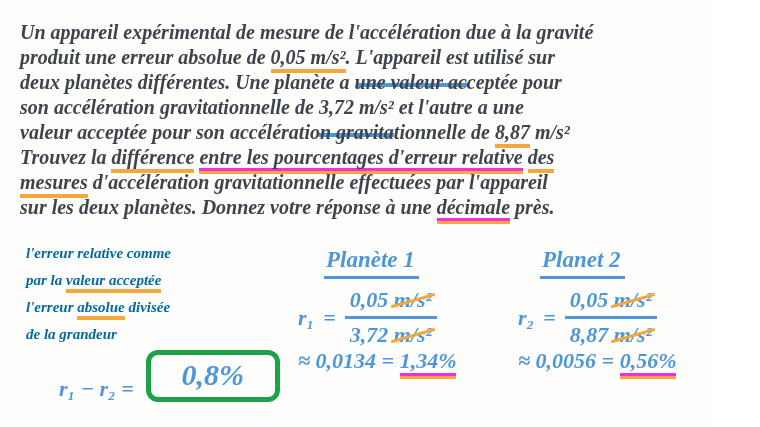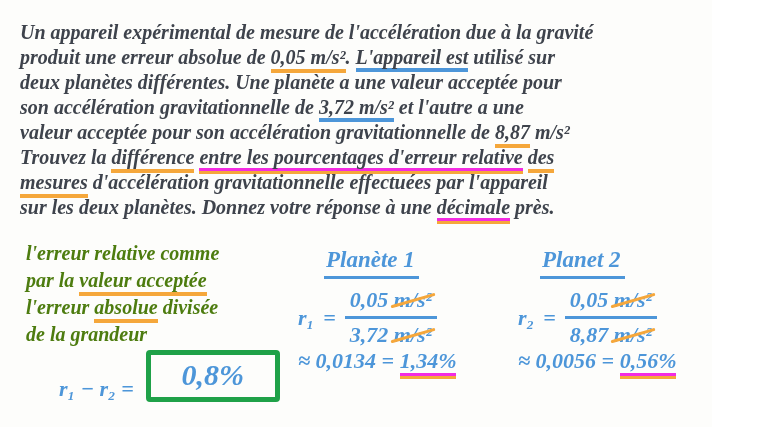--- a/index.html
+++ b/index.html
@@ -5,28 +5,28 @@
   html,body{margin:0;padding:0;background:#fff;}
   .sheet{
     position:relative;width:712px;height:427px;background:#fdfdfb;overflow:hidden;
     font-family:"Liberation Serif", serif;font-style:italic;font-weight:700;
     color:#3e434c;
   }
   
   .problem{position:absolute;left:20px;top:20px;font-size:20px;line-height:25px;white-space:nowrap;}
   .pline{height:25px;}
   .u-or{border-bottom:4px solid #f5a73b;padding-bottom:1px;}
-  .u-bl{border-bottom:4px solid #4d96d9;padding-bottom:0;}
+  .u-bl{border-bottom:4px solid #4d96d9;padding-bottom:15px;}
   .u-mo{
     background-image:linear-gradient(to bottom,#f32be1 0 3px,#f5a73b 3px 6px);
     background-repeat:no-repeat;background-position:0 100%;background-size:100% 6px;
     padding-bottom:6px;
   }
   
-  .note{position:absolute;left:26px;top:240px;color:#4d7c0f;font-size:20px;line-height:27px;white-space:nowrap;}
+  .note{position:absolute;left:26px;top:240px;color:#0369a1;font-size:15px;line-height:27px;white-space:nowrap;}
   
   .col{position:absolute;top:247px;color:#4d96d9;}
   .col-p1{left:298px;width:220px;}
   .col-p2{left:518px;width:225px;}
   .col .title{display:inline-block;font-size:23px;border-bottom:3px solid #4d96d9;padding:0 4px 3px 2px;}
   .col-p1 .title{margin-left:26px;}
   .col-p2 .title{margin-left:22px;}
   .eq{display:flex;align-items:center;gap:9px;margin-top:8px;font-size:22px;}
   .frac{display:inline-flex;flex-direction:column;text-align:center;}
   .frac .num{border-bottom:3px solid #4d96d9;padding:0 5px 3px;}
@@ -34,21 +34,21 @@
   .strike{position:relative;display:inline-block;}
   .strike::after{
     content:"";position:absolute;left:-4px;right:-4px;top:46%;height:3px;
     background:#f5a73b;border-radius:2px;transform:rotate(-16deg);
   }
   .approx{font-size:22px;white-space:nowrap;}
   
   .answer{position:absolute;left:12px;top:350px;display:flex;align-items:flex-end;gap:12px;color:#4d96d9;margin-left:47px;}
   .answer .label{font-size:22px;}
   .answer-box{
-    border:5px solid #1fa148;border-radius:4px;min-width:96px;text-align:center;
+    border:5px solid #1fa148;border-radius:12px;min-width:96px;text-align:center;
     padding:3px 14px 5px;font-size:30px;color:#4d96d9;background:#fdfdfb;
   }
 </style>
 </head>
 <body>
 
 <div class="sheet">
 
   <div class="problem">
     <div class="pline">

